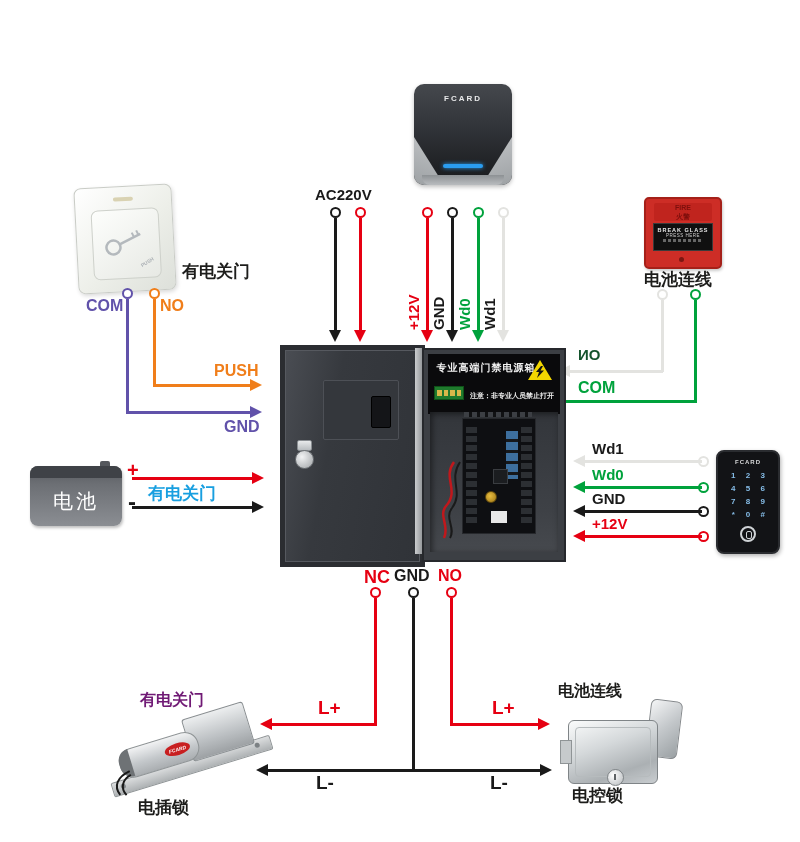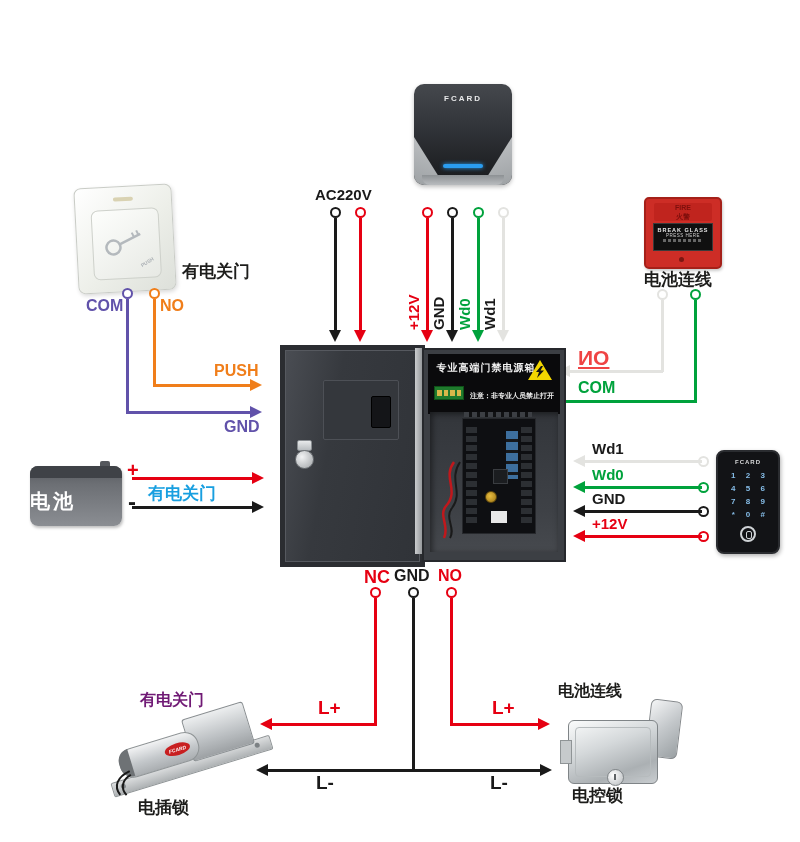--- a/index.html
+++ b/index.html
@@ -46,21 +46,21 @@
         color:#e9e9e9;text-align:center;}
   .fire .g1{font-size:5.5px;font-weight:bold;letter-spacing:1px;margin-top:3px;}
   .fire .g2{font-size:4.5px;color:#cfcfcf;letter-spacing:.5px;}
   .fire .dash{margin:1px auto 0;width:40px;height:3px;background:repeating-linear-gradient(90deg,#666 0 3px,#111 3px 5px);}
   .fire .dot{position:absolute;left:33px;bottom:5px;width:5px;height:5px;border-radius:50%;background:#7c1712;}
   
   .battery{position:absolute;left:30px;top:466px;width:92px;height:60px;border-radius:8px;
         background:linear-gradient(180deg,#54575c 0%,#6c6f74 30%,#8b8e93 100%);box-shadow:1px 2px 3px rgba(0,0,0,.25);}
   .battery .cap{position:absolute;left:0;top:0;right:0;height:12px;background:#3f4247;border-radius:8px 8px 0 0;}
   .battery .t1{position:absolute;right:12px;top:-5px;width:10px;height:5px;background:#55585d;border-radius:2px 2px 0 0;}
-  .battery .name{position:absolute;left:0;right:0;top:22px;color:#fff;font-size:20px;font-weight:bold;letter-spacing:3px;}
+  .battery .name{position:absolute;left:0;right:0;top:22px;text-align:center;color:#fff;font-size:20px;font-weight:normal;letter-spacing:3px;}
   
   .pbox{position:absolute;left:278px;top:342px;width:286px;height:218px;}
   .pbox .door{position:absolute;left:2px;top:3px;width:135px;height:212px;background:linear-gradient(100deg,#4a4d53 0%,#36393e 35%,#303338 100%);
         border:5px solid #2b2d31;box-shadow:inset 0 0 0 1px #56595f;}
   .pbox .recess{position:absolute;left:38px;top:30px;width:74px;height:58px;border:1px solid #4d5056;background:#34373c;border-radius:2px;}
   .pbox .hingebkt{position:absolute;left:86px;top:46px;width:18px;height:30px;background:#141518;border:1px solid #000;border-radius:2px;}
   .pbox .camlock{position:absolute;left:10px;top:100px;width:17px;height:17px;border-radius:50%;
         background:radial-gradient(circle at 35% 35%,#f2f3f4,#9fa3a6);border:1px solid #6f7377;}
   .pbox .camkey{position:absolute;left:12px;top:90px;width:13px;height:9px;background:linear-gradient(#e8eaeb,#b9bdc0);border-radius:2px;border:1px solid #8a8e92;}
   .pbox .hinge{position:absolute;left:137px;top:6px;width:7px;height:206px;background:linear-gradient(90deg,#caccce,#96999c);}
@@ -200,21 +200,21 @@
       <div class="dash"></div>
     </div>
     <div class="dot"></div>
   </div>
   <div class="lbl" style="left:644px;top:268px;font-size:17px;color:#1d1d1b;">电池连线</div>
 
   <div class="term" style="left:657px;top:289px;border-color:#e3e3e0;"></div>
   <div class="wv" style="left:661px;top:300px;height:72px;background:#e3e3e0;"></div>
   <div class="wh" style="left:570px;top:370px;width:93px;background:#e3e3e0;"></div>
   <div class="ar-l" style="left:558px;top:365px;border-right-color:#e3e3e0;"></div>
-  <div class="lbl" style="left:578px;top:346px;font-size:21px;color:#ef4444;text-decoration:underline;">ИO</div>
+  <div class="lbl" style="left:578px;top:346px;font-size:15px;color:#14532d;">ИO</div>
 
   <div class="term" style="left:690px;top:289px;border-color:#00a23c;"></div>
   <div class="wv" style="left:694px;top:300px;height:102px;background:#00a23c;"></div>
   <div class="wh" style="left:564px;top:400px;width:133px;background:#00a23c;"></div>
   <div class="ar-l" style="left:552px;top:395px;border-right-color:#00a23c;"></div>
   <div class="lbl" style="left:578px;top:379px;font-size:16px;color:#00a23c;">COM</div>
 
   <div class="battery">
     <div class="cap"></div>
     <div class="t1"></div>

